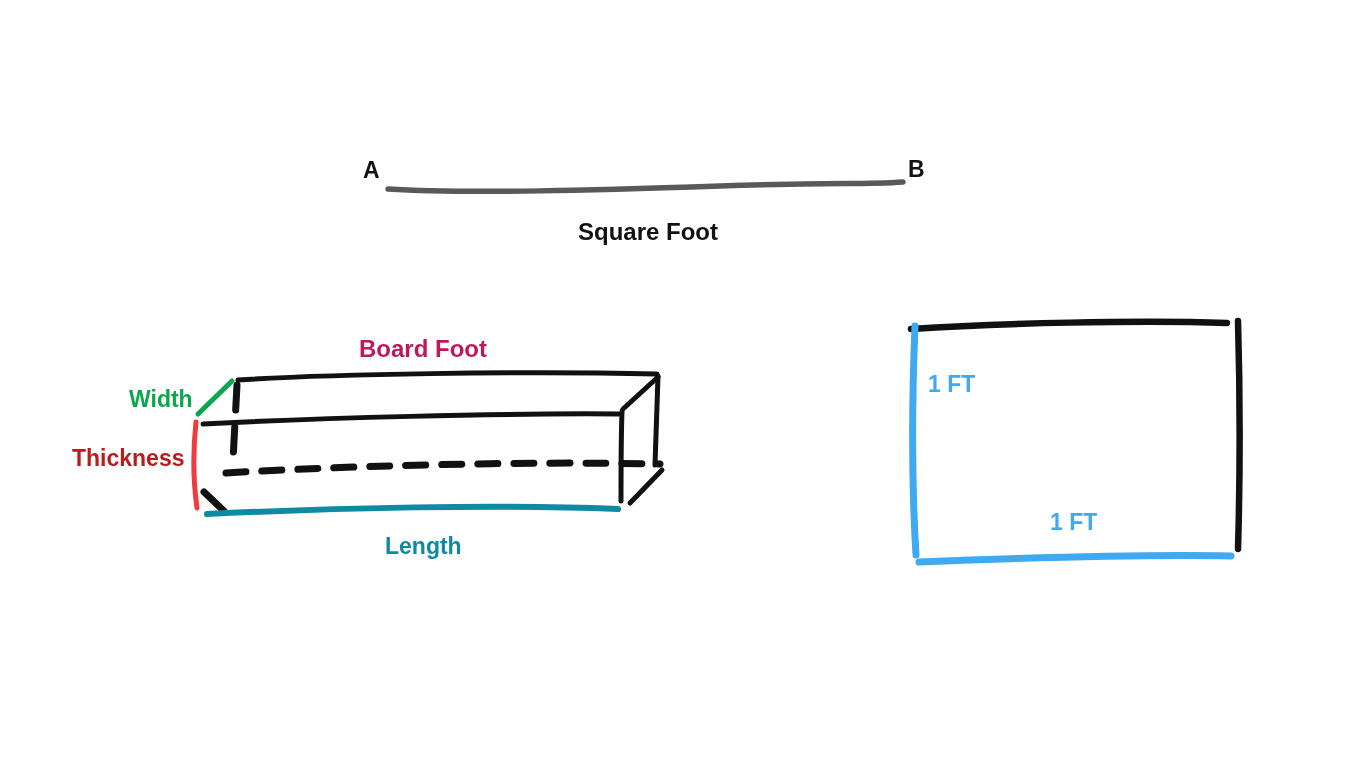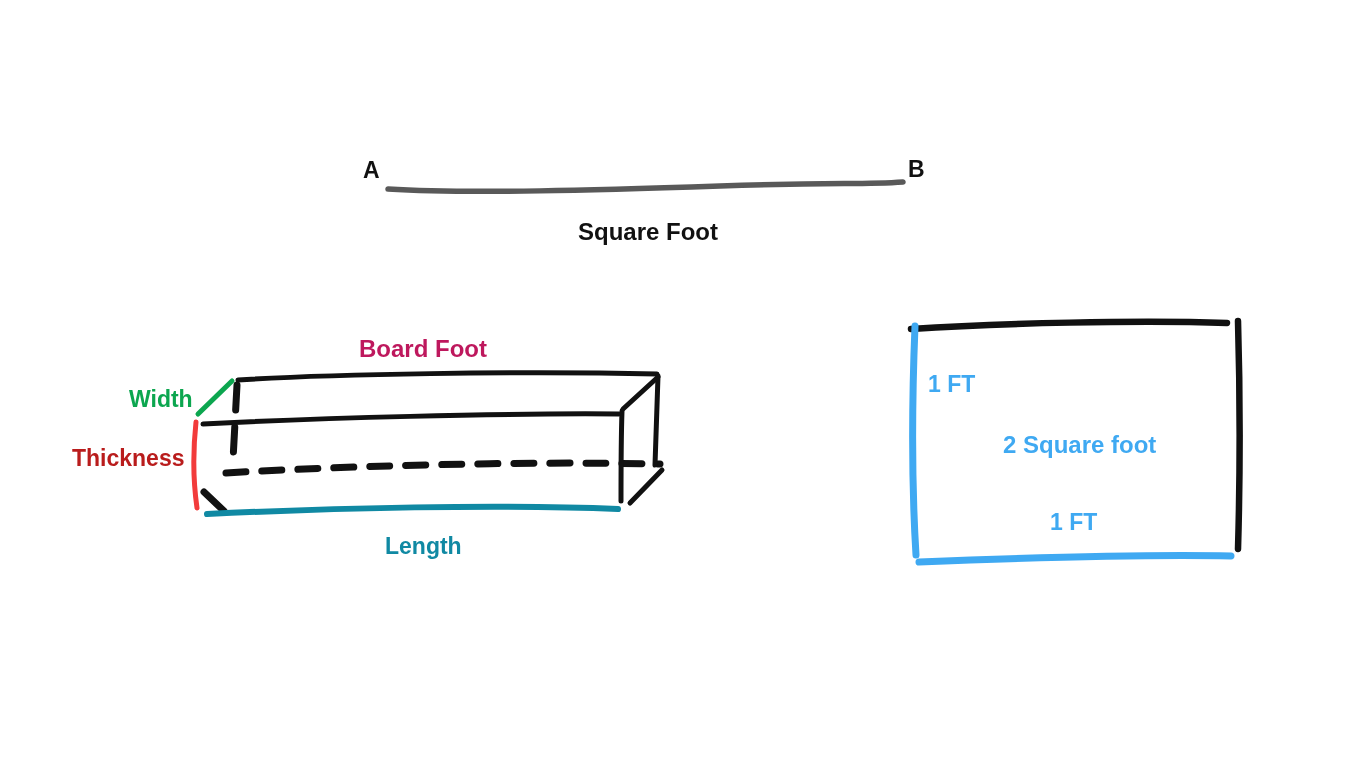--- a/index.html
+++ b/index.html
@@ -93,16 +93,15 @@
   <div class="label point-a" style="color: rgb(17, 17, 17);">A</div>
   <div class="label point-b" style="color: rgb(17, 17, 17);">B</div>
   <div class="label linear-foot" style="color: rgb(17, 17, 17);">Square Foot</div>
 
   <div class="label board-foot" style="color: #be185d;">Board Foot</div>
   <div class="label width-lbl" style="color: rgb(12, 166, 79);">Width</div>
   <div class="label thickness-lbl" style="color: #b91c1c;">Thickness</div>
   <div class="label length-lbl" style="color: rgb(16, 137, 163); text-align: right;">Length</div>
 
   <div class="label sqft-left" style="color: rgb(63, 169, 242);">1 FT</div>
-  <div class="label sqft-area" style="color: rgb(63, 169, 242);">2 Square foot</div>
   <div class="label sqft-bottom" style="color: rgb(63, 169, 242);">1 FT</div>
 
 </div>
 
 </body></html>

